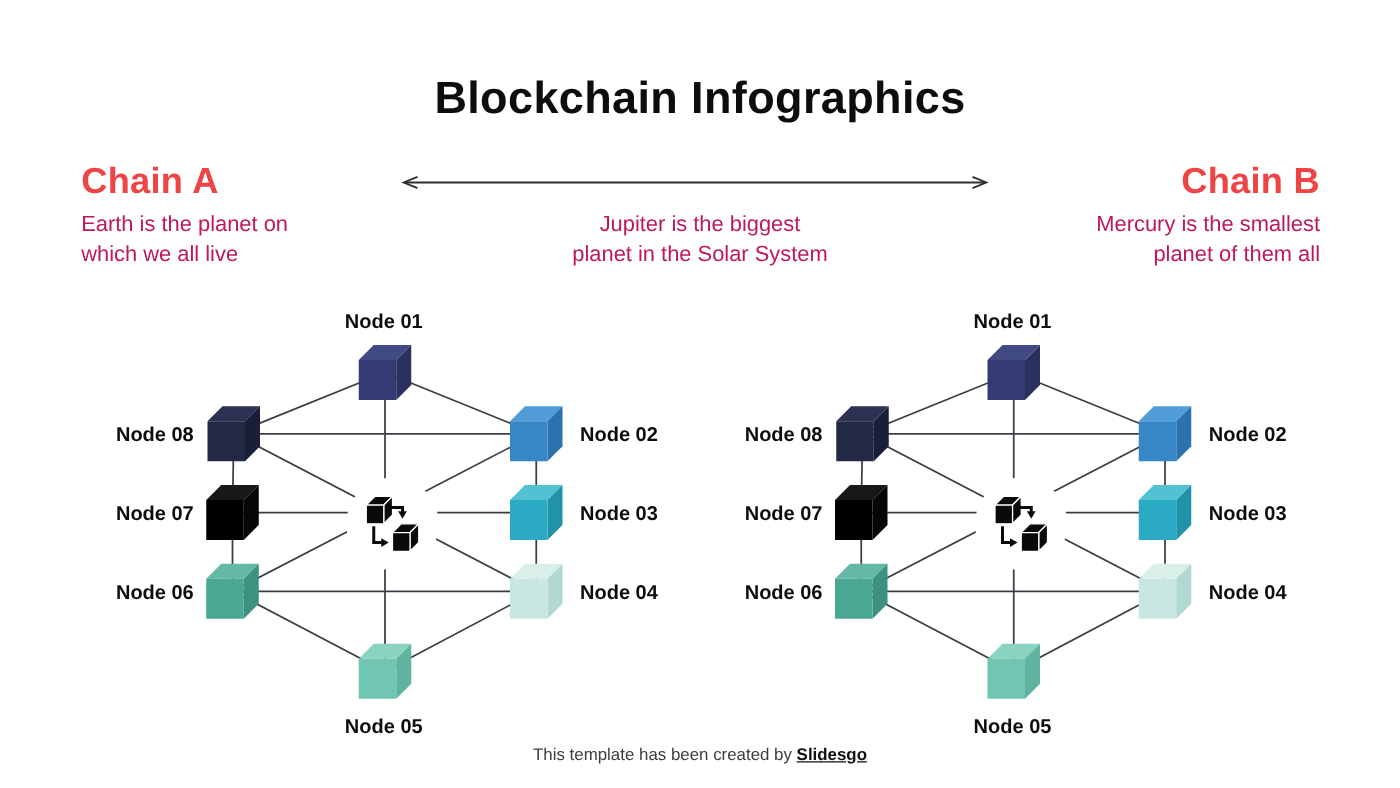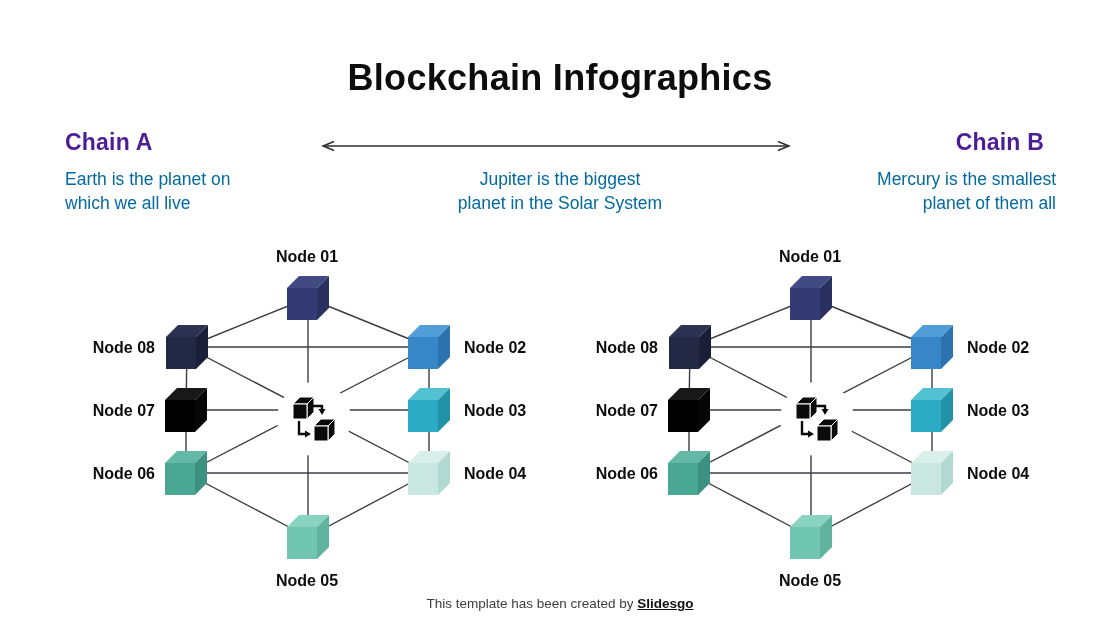--- a/index.html
+++ b/index.html
@@ -6,31 +6,31 @@
   .slide{
     position:relative; width:1120px; height:630px; background:#ffffff;
     font-family:"Liberation Sans",sans-serif; overflow:hidden;
   }
   .title{
     position:absolute; top:57px; left:0; width:100%; margin:0;
     text-align:center; font-size:36px; font-weight:800; color:#0d0d0d;
     letter-spacing:.3px;
   }
   .chain-head{
-    position:absolute; top:129px; font-size:23px; font-weight:700; color:#4c1d95;
+    position:absolute; top:129px; font-size:29px; font-weight:700; color:#ef4444;
     letter-spacing:.2px;
   }
   .chain-head.a{left:65px;}
-  .chain-head.b{right:76px; text-align:left;}
+  .chain-head.b{right:64px; text-align:left;}
   .connector{position:absolute; left:317px; top:138px;}
   .connector line{stroke:#2e2e2e; stroke-width:1.5;}
   .connector .barb{fill:none; stroke:#2e2e2e; stroke-width:1.5;}
   .desc{
     position:absolute; top:167px; font-size:17.5px; line-height:24px;
-    color:#0369a1; white-space:pre-line;
+    color:#be185d; white-space:pre-line;
   }
   .desc.a{left:65px; text-align:left;}
   .desc.c{left:360px; width:400px; text-align:center;}
   .desc.b{right:64px; text-align:right;}
   .diagram{position:absolute; top:243px; width:490px; height:360px;}
   .diagram.a{left:60px;}
   .diagram.b{left:563px;}
   .diagram svg text{
     font-family:"Liberation Sans",sans-serif; font-size:16px; font-weight:700; fill:#0d0d0d;
   }

